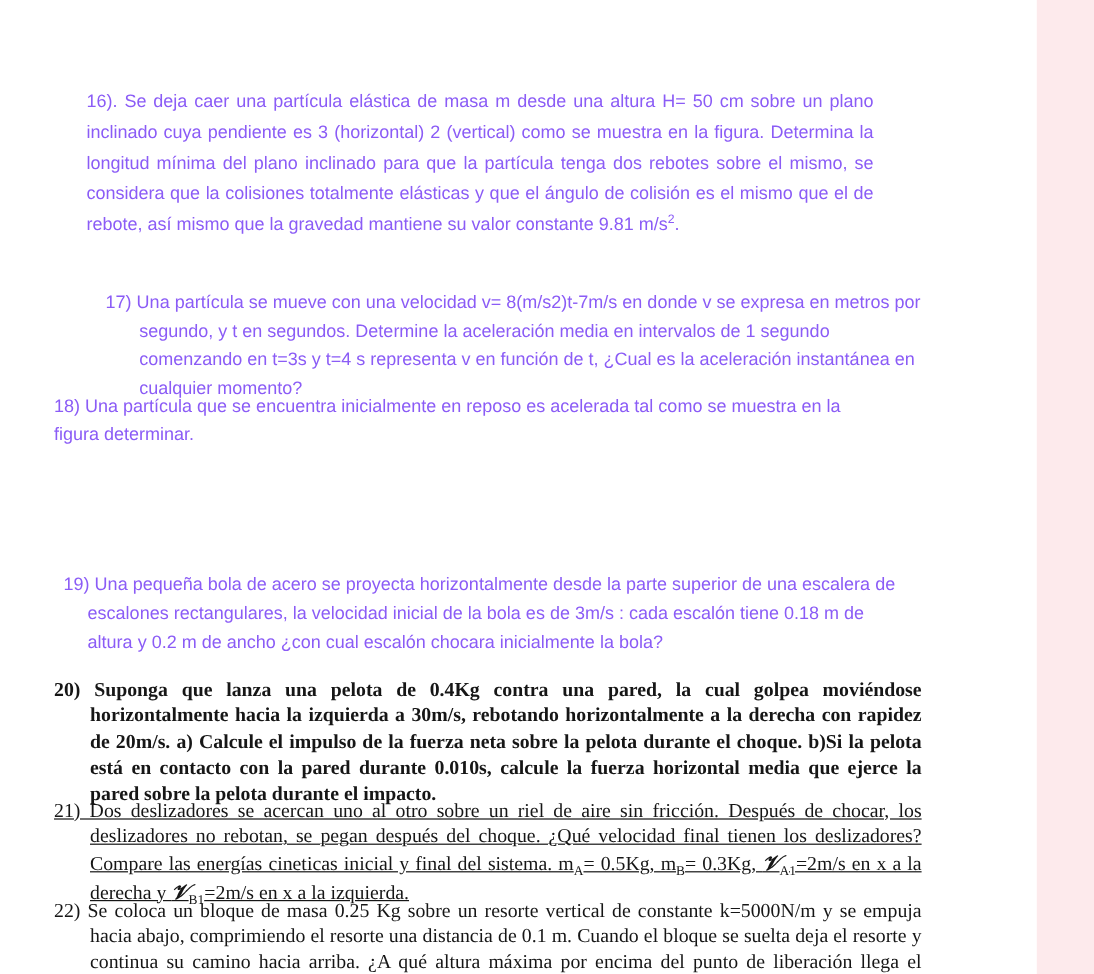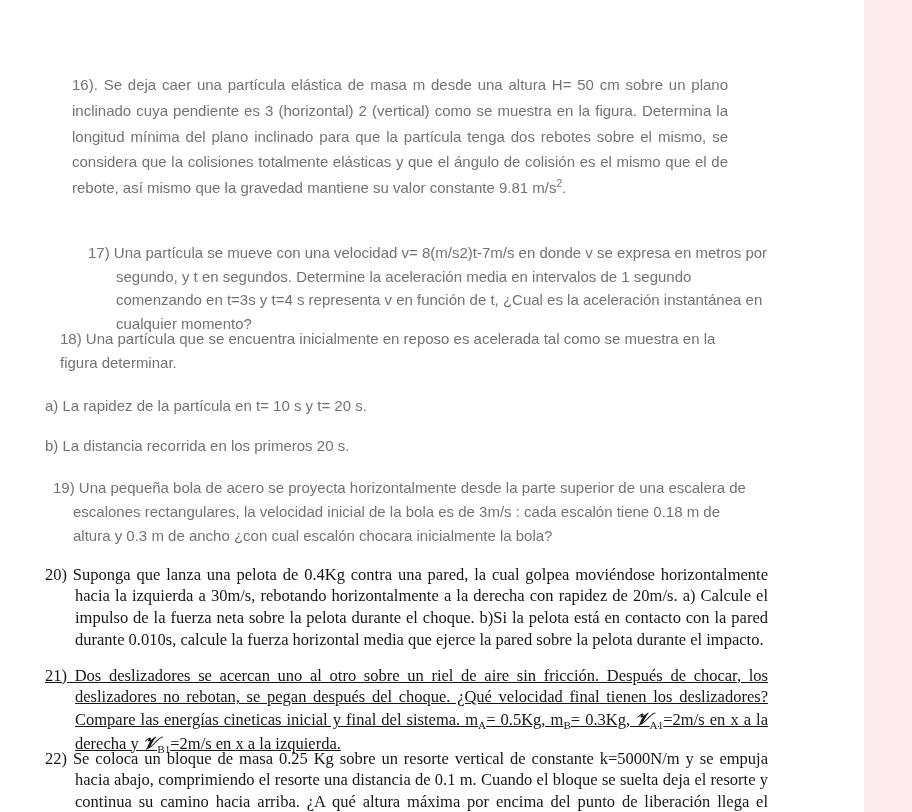--- a/index.html
+++ b/index.html
@@ -34,21 +34,21 @@
     width: 864px;
     height: 812px;
     background: #ffffff;
   }
 
   
   .sans-block {
     font-family: "Liberation Sans", sans-serif;
     font-size: 15px;
     line-height: 1.72;
-    color: #737373;
+    color: #8b5cf6;
     text-align: justify;
     -webkit-hyphens: none;
     hyphens: none;
   }
 
   .p16 {
     position: absolute;
     left: 72px;
     top: 57px;
     width: 656px;
@@ -61,21 +61,21 @@
     top: 226px;
     width: 654px;
     padding-left: 28px;
     text-indent: -28px;
     line-height: 1.58;
     text-align: left;
   }
 
   .p18 {
     position: absolute;
-    left: 60px;
+    left: 45px;
     top: 312px;
     width: 683px;
     line-height: 1.62;
     text-align: left;
   }
 
   .pa {
     position: absolute;
     left: 45px;
     top: 378px;
@@ -111,20 +111,21 @@
     text-align: justify;
   }
 
   .p20 {
     position: absolute;
     left: 45px;
     top: 547px;
     width: 693px;
     padding-left: 30px;
     text-indent: -30px;
+    font-weight: bold;
   }
 
   .p21 {
     position: absolute;
     left: 45px;
     top: 648px;
     width: 693px;
     padding-left: 30px;
     text-indent: -30px;
     text-decoration: underline;
@@ -163,25 +164,23 @@
 <body>
 
 <div class="page">
 
   <p class="sans-block p16"><span>16). Se deja caer una partícula elástica de masa m desde una altura H= 50 cm sobre un plano inclinado  cuya pendiente es  3 (horizontal) 2 (vertical) como se muestra en la figura. Determina la longitud mínima  del plano inclinado  para que la partícula tenga dos rebotes sobre el mismo, se considera que la colisiones totalmente elásticas y que el ángulo de colisión es el mismo que el de rebote, así mismo que la gravedad mantiene su valor constante 9.81 m/s</span><sup class="sup2">2</sup><span>.</span></p>
 
   <p class="sans-block p17">17) Una partícula se mueve  con una velocidad  v= 8(m/s2)t-7m/s en donde v se expresa en metros por segundo, y t en segundos. Determine la aceleración media en intervalos de 1 segundo comenzando en t=3s y t=4 s representa v en función de t, ¿Cual es la aceleración instantánea  en cualquier momento?</p>
 
   <p class="sans-block p18">18)  Una partícula  que se encuentra inicialmente  en reposo es acelerada tal como se muestra en la figura determinar.</p>
 
-  <p class="sans-block pa">a) La rapidez de la partícula  en t= 10 s y t= 20 s.</p>
 
-  <p class="sans-block pb">b) La distancia recorrida en los primeros 20 s.</p>
 
-  <p class="sans-block p19">19) Una pequeña bola de acero se proyecta horizontalmente desde la parte superior de una escalera de escalones rectangulares, la velocidad inicial de la bola es de 3m/s : cada escalón tiene 0.18 m de altura  y 0.3 m de ancho ¿con cual escalón chocara inicialmente la bola?</p>
+  <p class="sans-block p19">19) Una pequeña bola de acero se proyecta horizontalmente desde la parte superior de una escalera de escalones rectangulares, la velocidad inicial de la bola es de 3m/s : cada escalón tiene 0.18 m de altura  y 0.2 m de ancho ¿con cual escalón chocara inicialmente la bola?</p>
 
   <p class="serif-block p20">20) Suponga que lanza una pelota de 0.4Kg contra una pared, la cual golpea  moviéndose horizontalmente hacia la izquierda a 30m/s, rebotando horizontalmente a la derecha con rapidez de 20m/s. a) Calcule el impulso de la fuerza neta sobre la pelota durante el choque. b)Si la pelota está en contacto con la pared durante 0.010s, calcule la fuerza horizontal media que ejerce la pared sobre la pelota durante el impacto.</p>
 
   <p class="serif-block p21"><span>21) Dos deslizadores se acercan uno al otro sobre un riel de aire sin fricción. Después de chocar, los deslizadores no rebotan, se pegan después del choque. ¿Qué velocidad final tienen los deslizadores? Compare las energías cineticas inicial y final del sistema. m</span><sub class="sub">A</sub><span>= 0.5Kg, m</span><sub class="sub">B</sub><span>= 0.3Kg, </span><span class="nowrap"><span class="vel-symbol">𝒱</span><sub class="sub">A1</sub></span><span>=2m/s en x a la derecha y </span><span class="nowrap"><span class="vel-symbol">𝒱</span><sub class="sub">B1</sub></span><span>=2m/s en x a la izquierda.</span></p>
 
   <p class="serif-block p22">22) Se coloca un bloque de masa 0.25 Kg sobre un resorte vertical de constante k=5000N/m y se empuja hacia abajo, comprimiendo el resorte una distancia de 0.1 m. Cuando el bloque se suelta deja el resorte y continua su camino hacia arriba. ¿A qué altura máxima por encima del punto de liberación llega el bloque?</p>
 
 </div>
 
 <div class="right-strip"></div>

